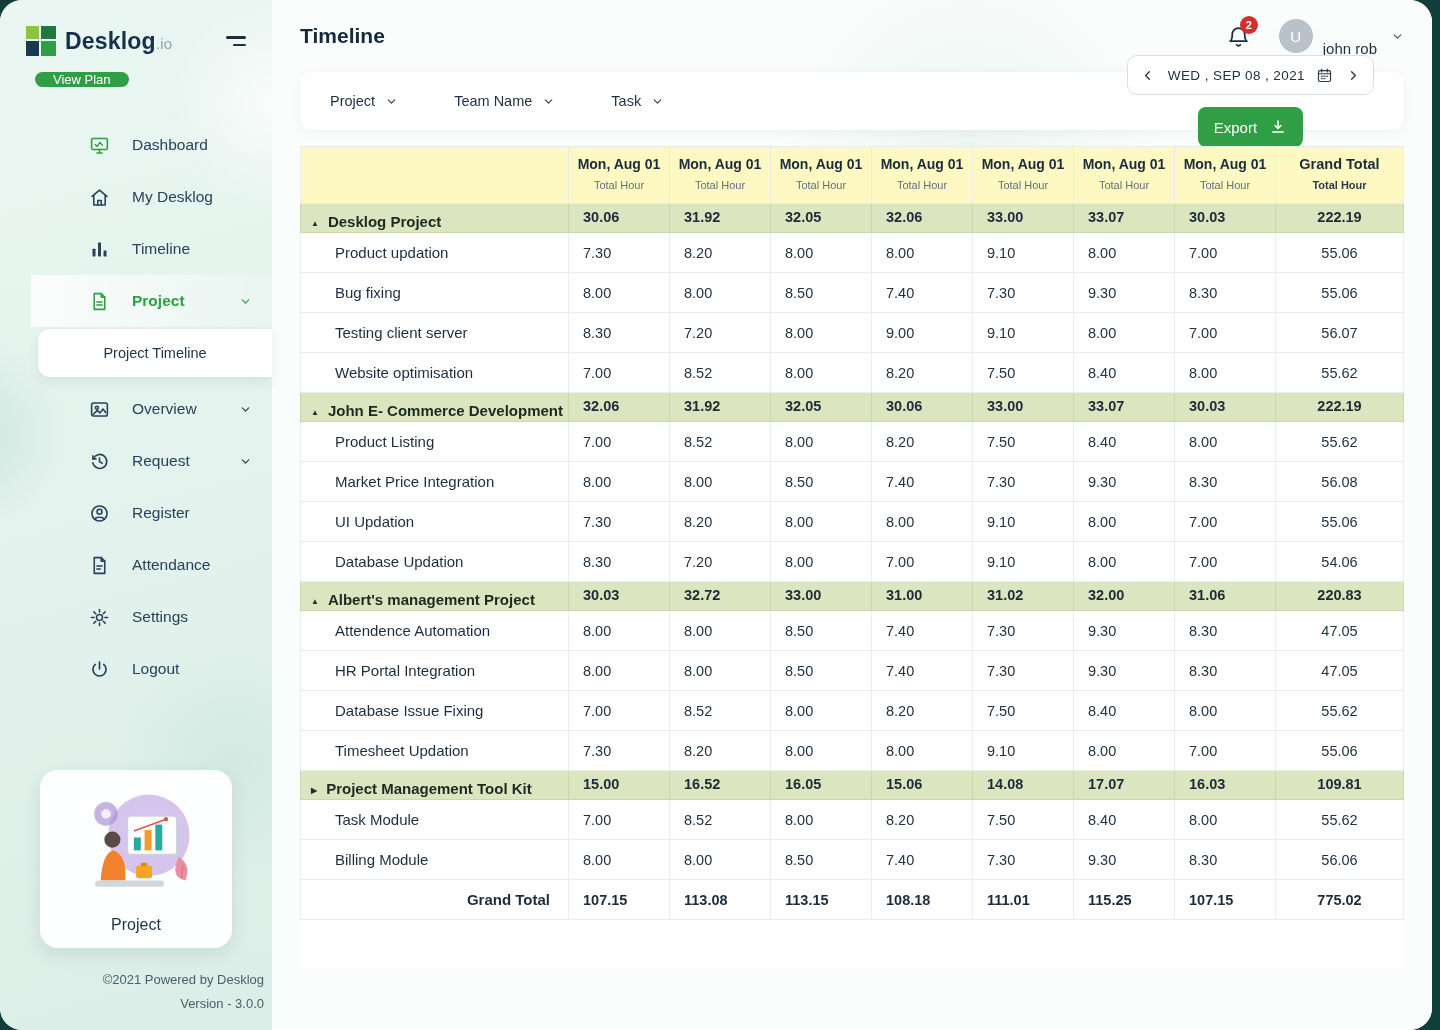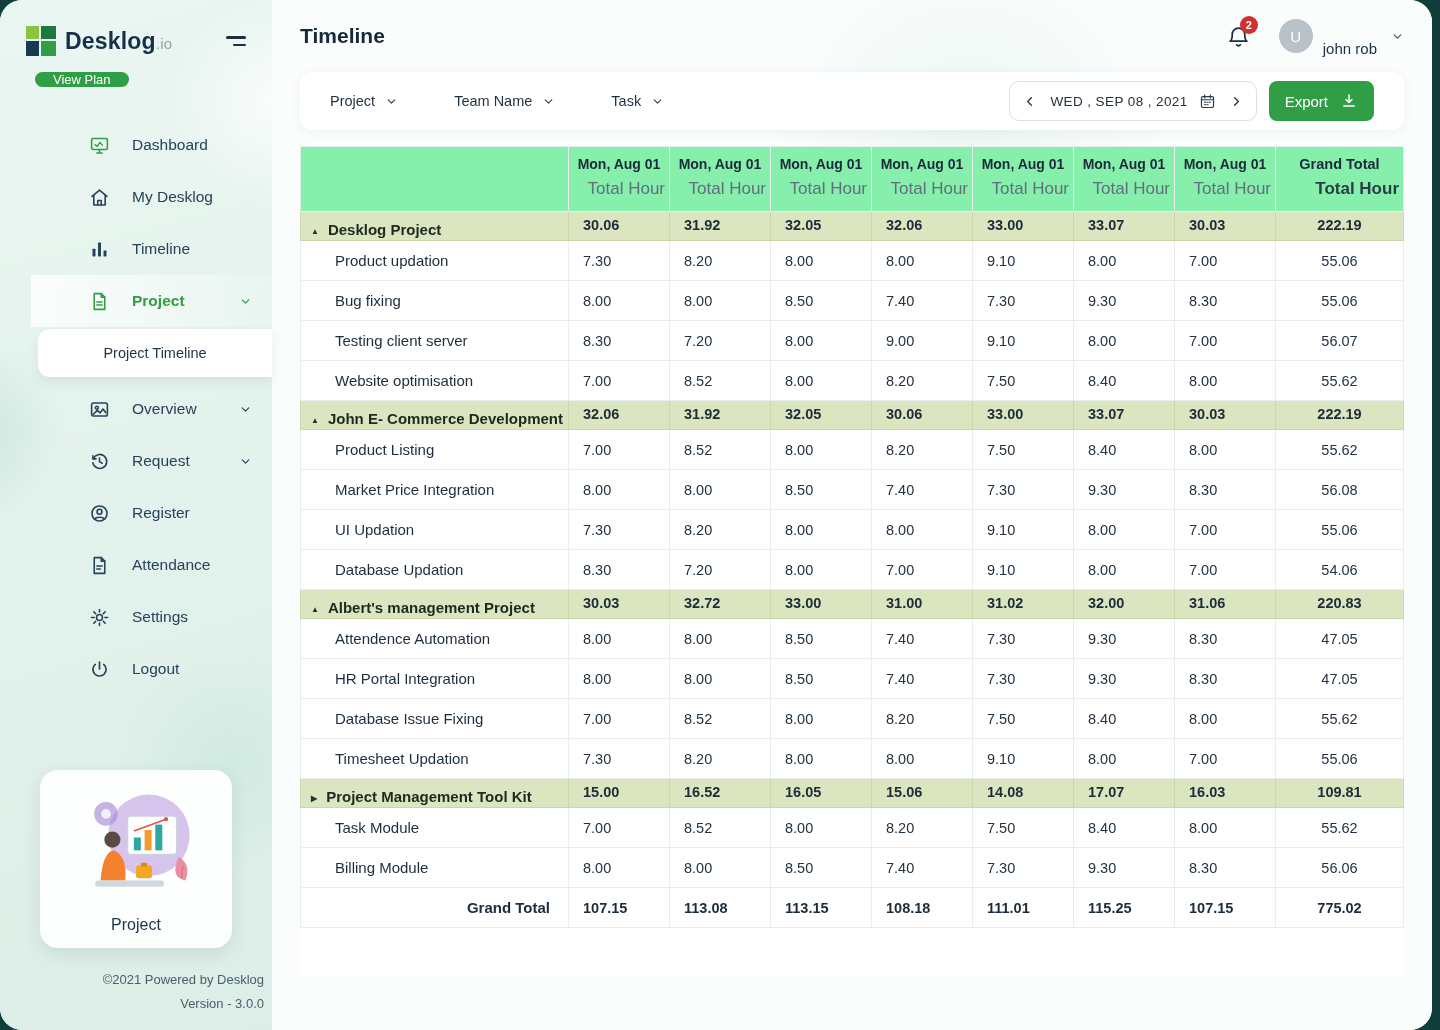--- a/index.html
+++ b/index.html
@@ -92,39 +92,39 @@
   .user-name { font-size:15px; color:#1d2f41;margin-top:24px; }
   .user-chevron { display:flex; color:#45576a; margin-left:4px; }
 
   .filterbar {
     flex:none; background:#fff; border-radius:12px;
     box-shadow:0 2px 12px rgba(50,85,78,.06);
     height:58px; display:flex; align-items:center; padding:0 30px; gap:56px;
   }
   .filter { display:flex; align-items:center; gap:10px; font-size:14.5px; color:#1f3040; cursor:pointer; }
   .filter .f-chevron { display:flex; color:#33475a; }
-  .filter-right { margin-left:auto; display:flex; align-items:center; gap:12px; }
+  .filter-right { margin-left:auto; display:flex; align-items:center; gap:12px;flex-direction:column; }
   .date-nav { display:flex; align-items:center; border:1px solid #d9e0e4; border-radius:10px;
     height:40px; padding:0 10px; gap:11px; background:#fff; }
   .date-arrow { display:flex; cursor:pointer; color:#2a3b49; padding:2px; }
   .date-text { font-size:13.5px; color:#21323f; letter-spacing:.4px; }
   .cal-icon { display:flex; cursor:pointer; }
   .export-btn {
     display:flex; align-items:center; gap:12px;
     background:#2f9e44; color:#fff; border:none; border-radius:8px;
     height:40px; padding:0 16px; font-size:15px; cursor:pointer; font-family:inherit;
   }
 
   
   .table-card { margin-top:16px; background:#fff; padding-bottom:48px; border-radius:3px; }
   table { border-collapse:collapse; width:100%; table-layout:fixed; }
   th, td { border:1px solid #e8edef; }
-  thead th { padding:9px 4px 12px; text-align:center; vertical-align:middle; background:#86efac;margin-top:41px; }
+  thead th { padding:9px 4px 12px; text-align:center; vertical-align:middle; background:#fef9c3;margin-top:41px; }
   .day-label { font-size:14px; font-weight:700; color:#1b2b3a; }
-  .sub-label { font-size:17px; color:#5f6f7c; margin-top:7px; font-weight:400;text-align:right; }
+  .sub-label { font-size:11px; color:#5f6f7c; margin-top:7px; font-weight:400; }
   .grand-col .day-label { font-size:14.5px; }
   .grand-col .sub-label { color:#2c3b49; font-weight:700; }
   tbody td, tfoot td { font-size:14.5px; color:#233342; }
   .num { padding:11px 0 11px 14px; text-align:left; white-space:nowrap; }
   .grand-cell { text-align:center; padding-left:0; }
   .name-cell { padding:11px 6px 11px 34px; font-size:15px; color:#1d2d3d; white-space:nowrap; overflow:hidden; }
   tr.group-row td { background:#dbe5c0; border-color:#cbd7a9; font-weight:700; color:#1d2a1f; }
   tr.group-row .name-cell { padding:7px 6px 0 10px; font-size:15px; }
   tr.group-row .num { padding-top:5px; padding-bottom:7px; color:#1e2b38; }
   tr.group-row { cursor:pointer; }

